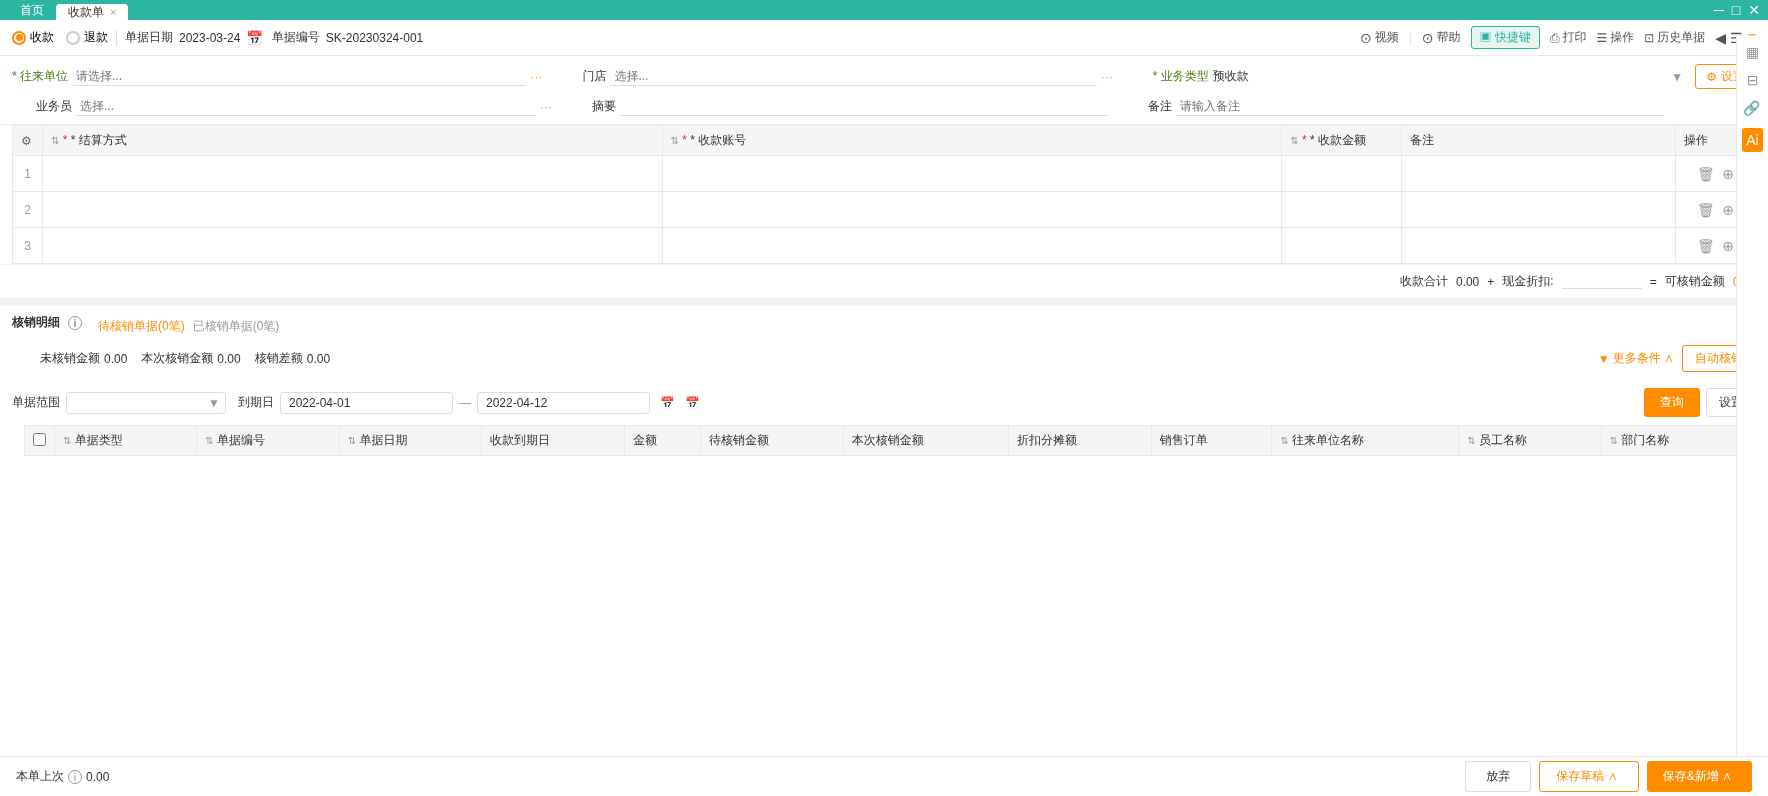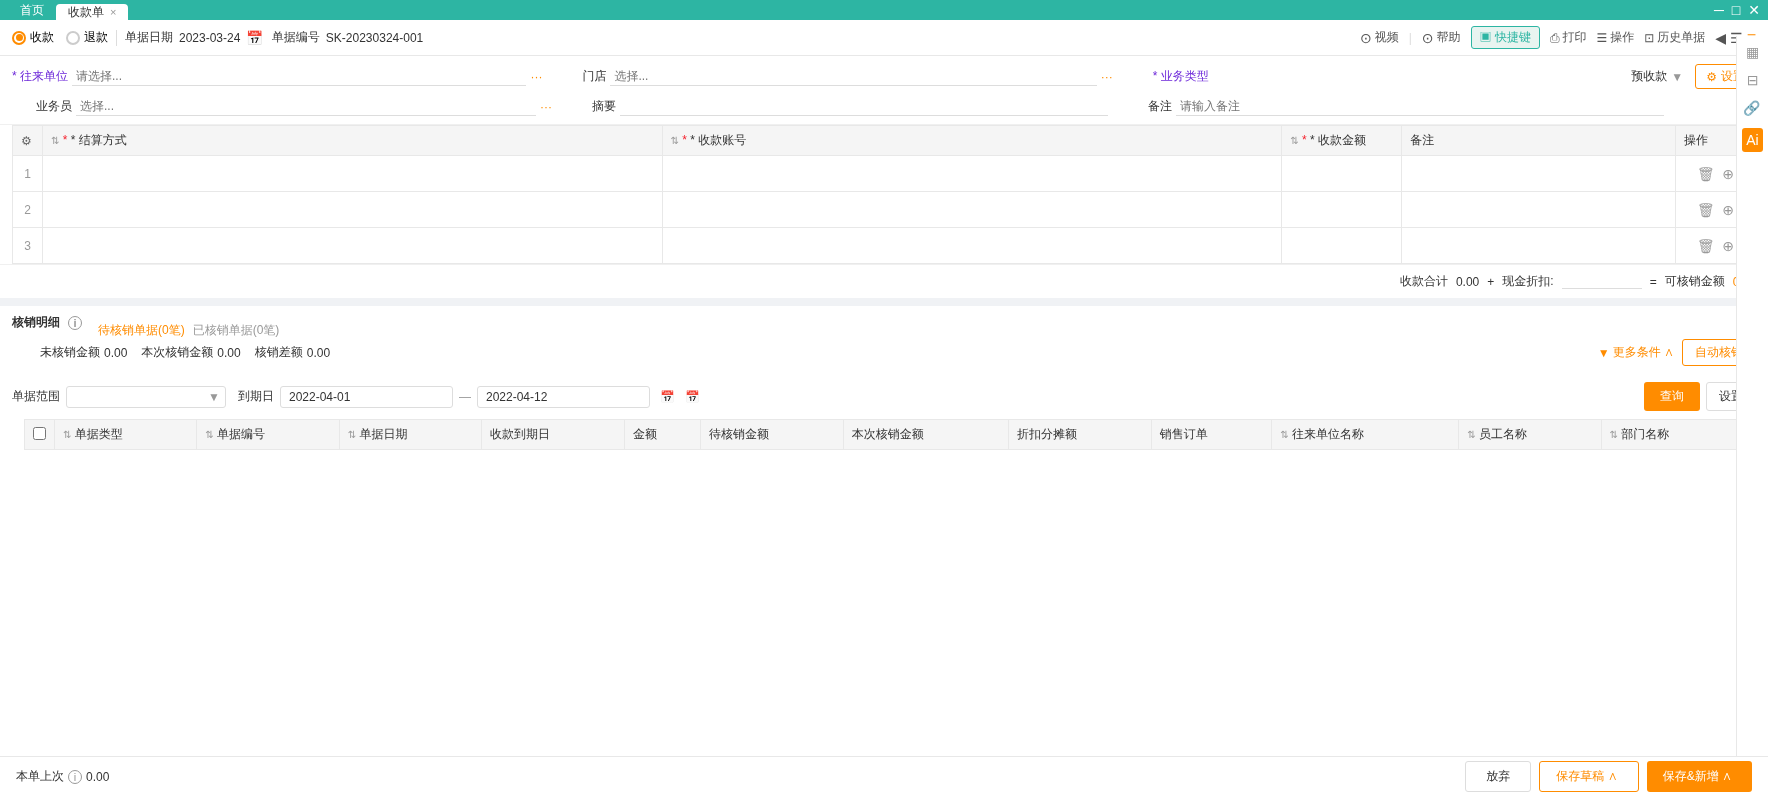--- a/index.html
+++ b/index.html
@@ -42,29 +42,29 @@
     .btn-kuaijian { background: #e8f4f0; border: 1px solid #2db5a3; color: #2db5a3; padding: 2px 8px; border-radius: 3px; cursor: pointer; }
     .toolbar-nav { display: flex; align-items: center; gap: 4px; }
     .toolbar-nav-btn { color: #555; cursor: pointer; font-size: 14px; }
     .list-icon { color: #ff8c00; font-size: 16px; cursor: pointer; }
 
     
     .form-section { padding: 8px 12px; background: #fff; border-bottom: 1px solid #f0f0f0; }
     .form-row { display: flex; align-items: center; gap: 0; margin-bottom: 8px; }
     .form-row:last-child { margin-bottom: 0; }
     .form-field { display: flex; align-items: center; flex: 1; }
-    .form-field-label { color: #6d28d9; margin-right: 4px; white-space: nowrap; }
+    .form-field-label { color: #4d7c0f; margin-right: 4px; white-space: nowrap; }
     .form-field-label.optional { color: #333; }
     .form-input {
       flex: 1; border: none; border-bottom: 1px solid #ddd; outline: none; padding: 2px 4px;
       color: #bbb; font-size: 12px; background: transparent; min-width: 0;
     }
     .form-ellipsis { color: #ff8c00; margin-left: 4px; cursor: pointer; }
     .form-field-sep { width: 40px; }
-    .form-select-wrapper { display: flex; align-items: center; flex: 1; text-align: right; }
+    .form-select-wrapper { display: flex; align-items: center; flex: 1; }
     .form-select-arrow { color: #999; margin-left: 4px; }
     .btn-settings {
       background: #fff; border: 1px solid #ff8c00; color: #ff8c00; padding: 3px 10px;
       border-radius: 3px; cursor: pointer; display: flex; align-items: center; gap: 4px;
     }
 
     
     .table-section { padding: 0 12px; background: #fff; }
     .data-table { width: 100%; border-collapse: collapse; }
     .data-table th {
@@ -376,21 +376,21 @@
     <span>现金折扣:</span>
     <input class="summary-input" type="text" value="" style="">
     <span>=</span>
     <span>可核销金额</span>
     <span class="summary-highlight">0.00</span>
   </div>
 
   <div class="section-divider"></div>
 
   <div class="hexiao-section">
-    <div style="display:flex; align-items:flex-end; ">
+    <div style="display:flex; align-items:center; margin-bottom:6px;">
       <div class="hexiao-title">
         <span>核销明细</span>
         <span class="info-icon">i</span>
       </div>
       <div class="hexiao-tabs" style="margin-left:16px;">
         <span class="hexiao-tab">待核销单据(0笔)</span>
         <span class="hexiao-tab inactive">已核销单据(0笔)</span>
       </div>
     </div>
     <div class="hexiao-info-row">

